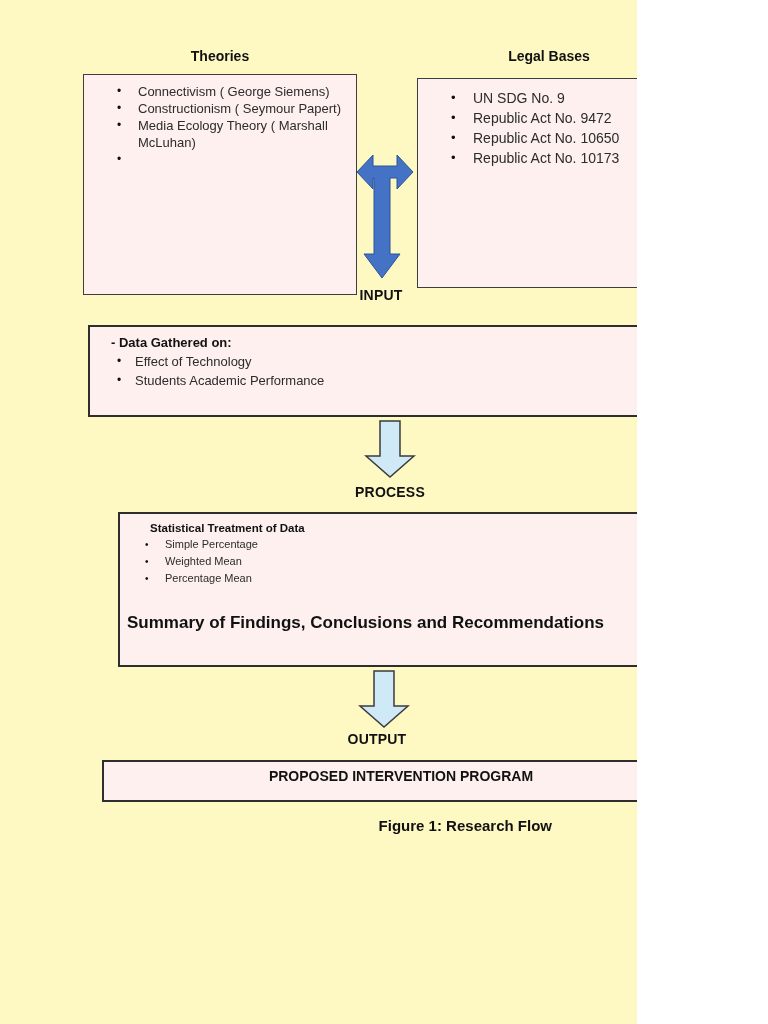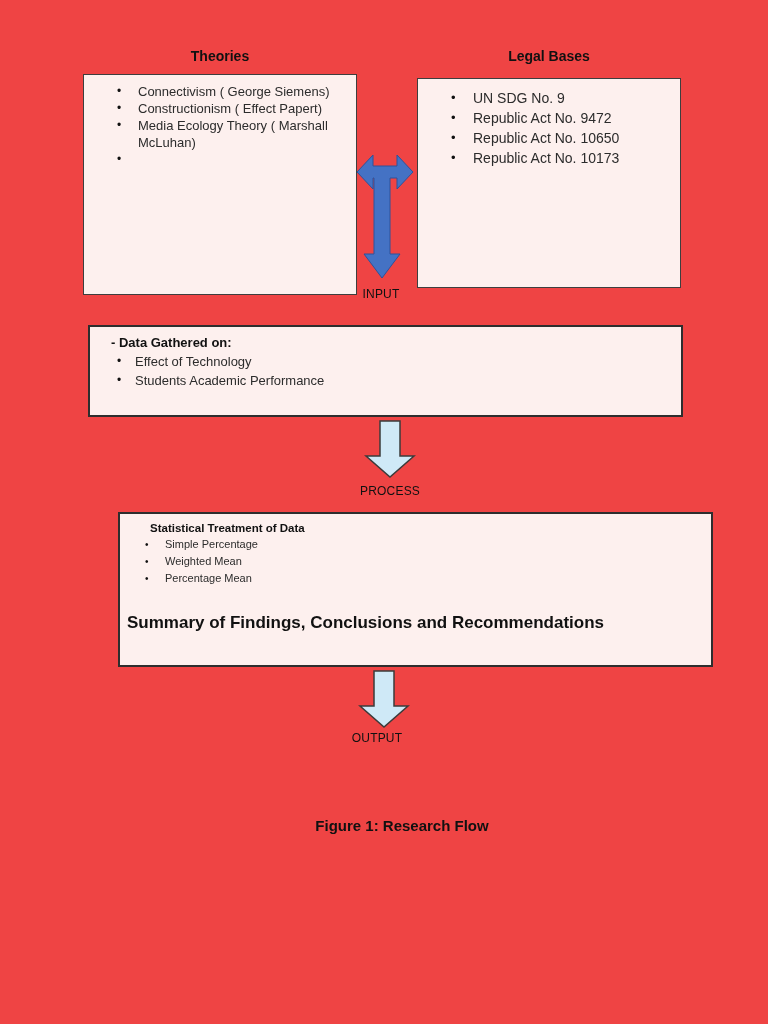--- a/index.html
+++ b/index.html
@@ -1,24 +1,24 @@
 <!DOCTYPE html>
 <html style="--box-fill: #fdf0ee; --box-border: #3e3e3e; --flow-border: #2e2e2e; --blue-arrow: #4472c4; --blue-arrow-edge: #2d539b; --light-arrow-fill: #cfe9f7; --light-arrow-edge: #3b3b3b;"><head>
 <meta charset="utf-8">
 <style>
   * { margin:0; padding:0; box-sizing:border-box; }
   html,body { background:#ffffff; }
   body { font-family:"Liberation Sans", sans-serif; color:#222; }
   .page {
-    position:relative; width:768px; height:1024px; background:#ef4444;
+    position:relative; width:637px; height:1024px; background:#fef9c3;
     overflow:hidden;
   }
   .abs { position:absolute; }
   .col-title { font-weight:bold; font-size:14px; color:#111; text-align:center; }
-  .flow-label { font-weight:normal; font-size:12px; color:#111; text-align:center; letter-spacing:.2px; }
+  .flow-label { font-weight:bold; font-size:14px; color:#111; text-align:center; letter-spacing:.2px; }
   .box {
     position:absolute;
     background:var(--box-fill, #fdf0ee);
     border:1.6px solid var(--box-border, #3e3e3e);
   }
   .flow-box {
     position:absolute;
     background:var(--box-fill, #fdf0ee);
     border:2px solid var(--flow-border, #2e2e2e);
   }
@@ -57,21 +57,21 @@
   <div class="abs col-title" style="left:83px; top:48px; width:274px;">Theories</div>
   <div class="abs col-title" style="left:417px; top:48px; width:264px;">Legal Bases</div>
 
   <div class="box theories-box">
     <div class="lrow">
       <span class="blt">•</span>
       <span>Connectivism ( George Siemens)</span>
     </div>
     <div class="lrow">
       <span class="blt">•</span>
-      <span>Constructionism ( Effect Papert)</span>
+      <span>Constructionism ( Seymour Papert)</span>
     </div>
     <div class="lrow">
       <span class="blt">•</span>
       <span>Media Ecology Theory ( Marshall McLuhan)</span>
     </div>
     <div class="lrow">
       <span class="blt">•</span>
     </div>
   </div>
 
@@ -134,16 +134,19 @@
     </div>
     <div class="summary">Summary of Findings, Conclusions and Recommendations</div>
   </div>
 
   <svg class="abs" style="left:356px; top:670px;" width="56" height="59" viewBox="0 0 56 59">
     <polygon points="18,1 38,1 38,36 52,36 28,57 4,36 18,36" style="fill:var(--light-arrow-fill,#cfe9f7); stroke:var(--light-arrow-edge,#3b3b3b); stroke-width:1.5; stroke-linejoin:miter;"></polygon>
   </svg>
 
   <div class="abs flow-label" style="left:335px; top:731px; width:84px;">OUTPUT</div>
 
+  <div class="flow-box output-box">
+    <span>PROPOSED INTERVENTION PROGRAM</span>
+  </div>
 
-  <div class="abs caption" style="left:252px; top:817px; width:300px;">Figure 1: Research Flow</div>
+  <div class="abs caption" style="left:252px; top:817px; width:300px;text-align:right;">Figure 1: Research Flow</div>
 
 </div>
 
 </body></html>

